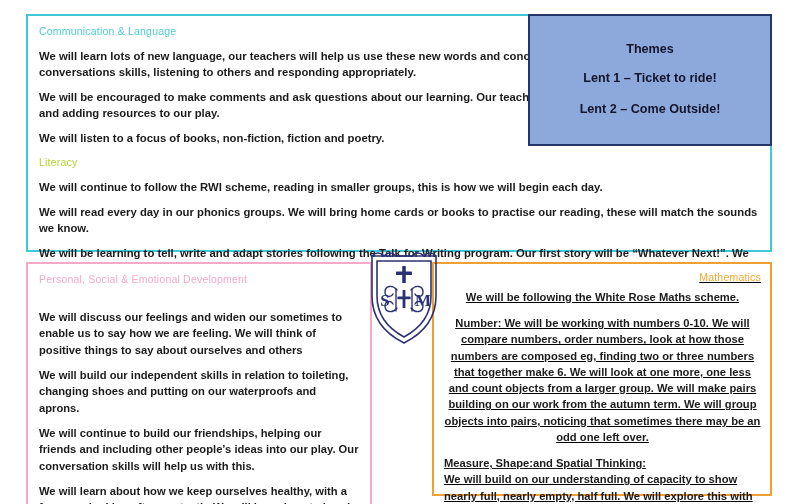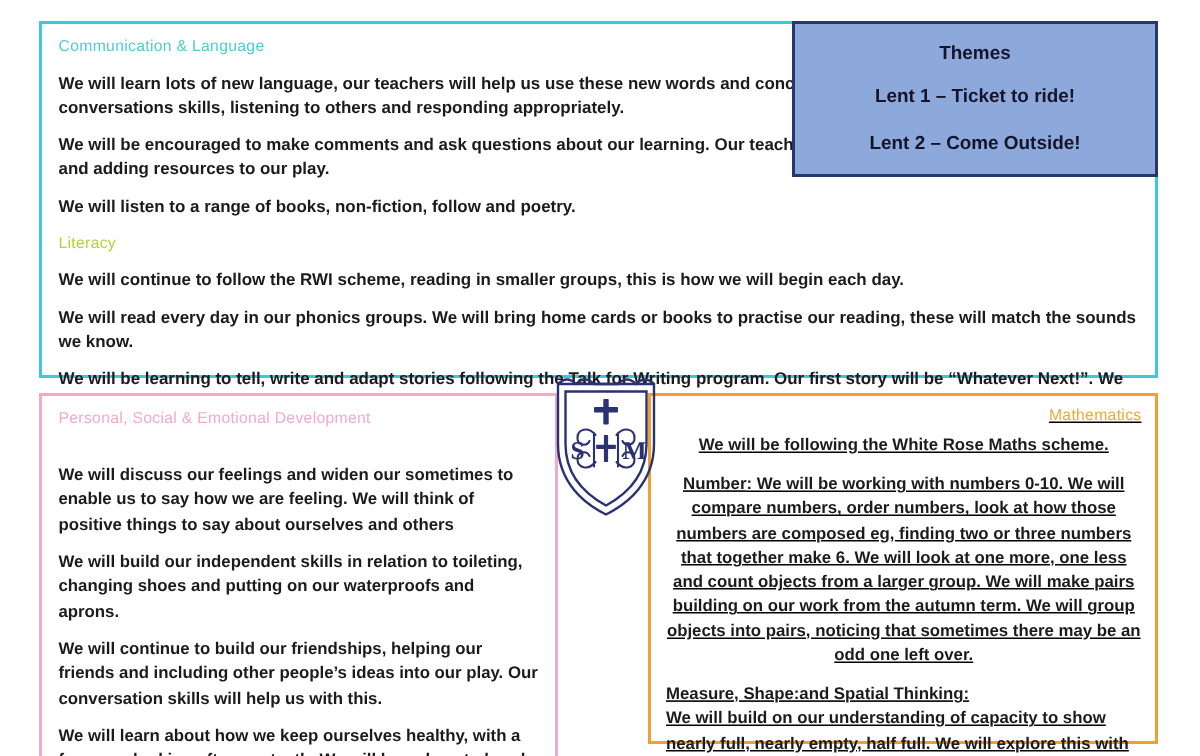--- a/index.html
+++ b/index.html
@@ -102,21 +102,21 @@
   .underline-lbl {
     text-decoration: underline;
   }
 
   
   .themes-box {
     position: absolute;
     left: 528px;
     top: 14px;
     width: 244px;
-    height: 104px;
+    height: 132px;
     background: #8da9dc;
     border: 2px solid #27366b;
     box-sizing: border-box;
     display: flex;
     flex-direction: column;
     align-items: center;
     justify-content: center;
   }
   .themes-line {
     font-size: 12.6px;
@@ -145,21 +145,21 @@
 
   <div class="panel panel-top">
     <div class="inner">
 
       <p class="sec-heading h-comm">Communication &amp; Language</p>
 
       <p class="body-txt" style="margin-top:11px;">We will learn lots of new language, our teachers will help us use these new words and concepts during play. We will develop our conversations skills, listening to others and responding appropriately.</p>
 
       <p class="body-txt">We will be encouraged to make comments and ask questions about our learning.  Our teachers will support us by asking questions and adding resources to our play.</p>
 
-      <p class="body-txt">We will listen to a range of books, non-fiction, follow and poetry.</p>
+      <p class="body-txt">We will listen to a focus of books, non-fiction, fiction and poetry.</p>
 
       <p class="sec-heading h-lit" style="margin-top:10px;">Literacy</p>
 
       <p class="body-txt" style="margin-top:11px;">We will continue to follow the RWI scheme, reading in smaller groups, this is how we will begin each day.</p>
 
       <p class="body-txt">We will read every day in our phonics groups. We will bring home cards or books to practise our reading, these will match the sounds we know.</p>
 
       <p class="body-txt">We will be learning to tell, write and adapt stories following the Talk for Writing program.  Our first story will be “Whatever Next!”.  We will look at non-fiction texts and write a recount of our trip.</p>
     </div>
   </div>

